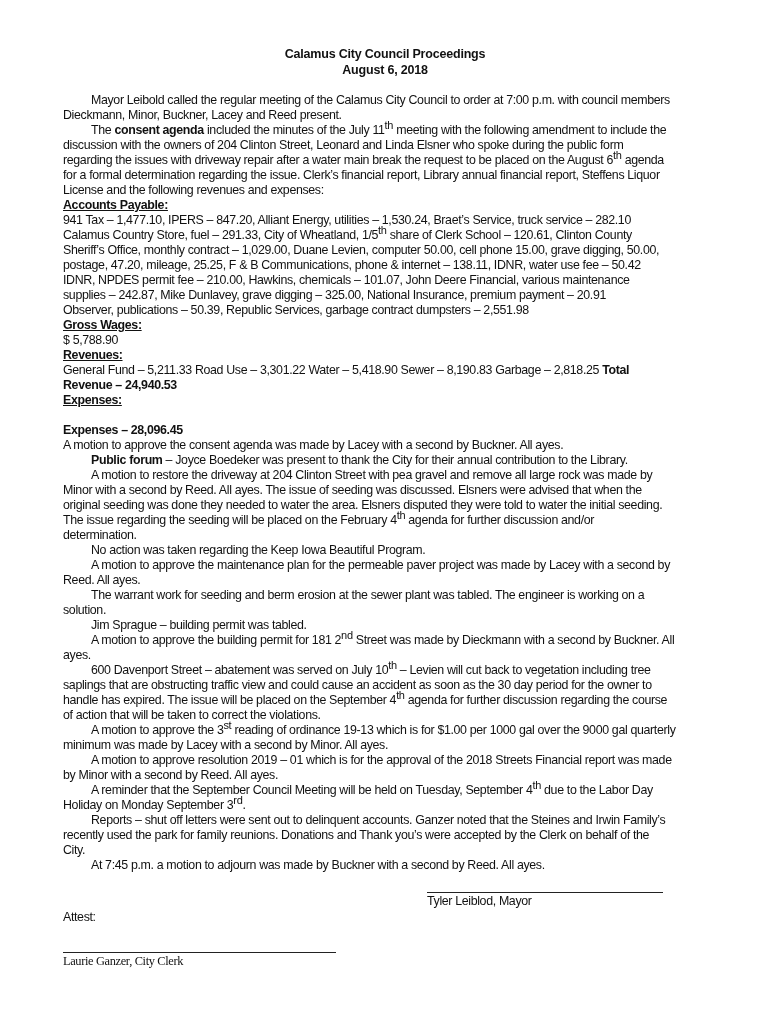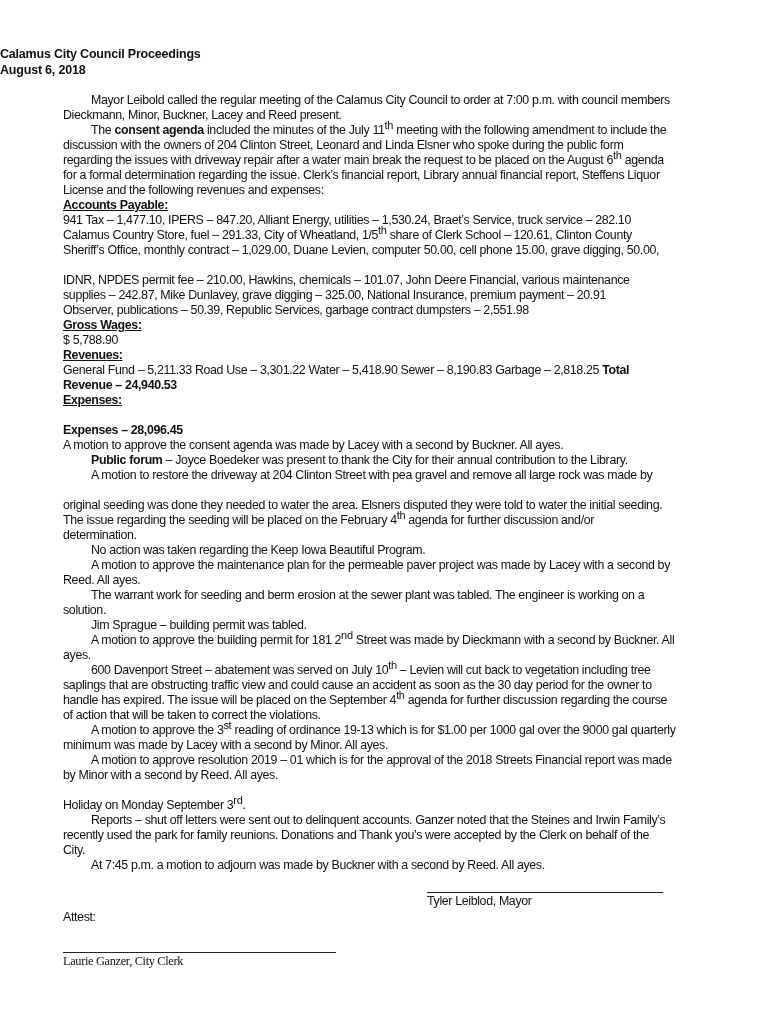--- a/index.html
+++ b/index.html
@@ -2,21 +2,21 @@
 <html><head>
 <meta charset="utf-8">
 <style>
   html, body { margin: 0; padding: 0; background: #ffffff; }
   body { width: 770px; height: 1024px; position: relative; overflow: hidden; }
   .page {
     position: absolute; left: 0; top: 0; width: 770px; height: 1024px; background: #fff;
     font-family: "Liberation Sans", sans-serif; color: #111;
   }
   .title {
-    position: absolute; left: 0; width: 770px; 
+    position: absolute; left: 0; width: 770px; text-align: center;
     font-weight: bold; font-size: 12.5px; letter-spacing: -0.2px;
   }
   .ln {
     position: absolute; left: 63px; white-space: nowrap;
     font-size: 12.4px; letter-spacing: -0.35px; line-height: 15px;
     transform-origin: left top;
   }
   .ind { left: 91px; }
   .hd { font-weight: bold; text-decoration: underline; }
   b { font-weight: bold; }
@@ -38,38 +38,40 @@
   <div class="ln ind" style="top:123px"><span>The </span><b>consent agenda</b><span> included the minutes of the July 11</span><sup>th</sup><span> meeting with the following amendment to include the</span></div>
   <div class="ln" style="top:138px">discussion with the owners of 204 Clinton Street, Leonard and Linda Elsner who spoke during the public form</div>
   <div class="ln" style="top:153px"><span>regarding the issues with driveway repair after a water main break the request to be placed on the August 6</span><sup>th</sup><span> agenda</span></div>
   <div class="ln" style="top:168px">for a formal determination regarding the issue. Clerk’s financial report, Library annual financial report, Steffens Liquor</div>
   <div class="ln" style="top:183px">License and the following revenues and expenses:</div>
 
   <div class="ln hd" style="top:198px">Accounts Payable:</div>
   <div class="ln" style="top:213px">941 Tax – 1,477.10, IPERS – 847.20, Alliant Energy, utilities – 1,530.24, Braet’s Service, truck service – 282.10</div>
   <div class="ln" style="top:228px"><span>Calamus Country Store, fuel – 291.33, City of Wheatland, 1/5</span><sup>th</sup><span> share of Clerk School – 120.61, Clinton County</span></div>
   <div class="ln" style="top:243px">Sheriff’s Office, monthly contract – 1,029.00, Duane Levien, computer 50.00, cell phone 15.00, grave digging, 50.00,</div>
+  <div class="ln" style="top:258px">postage, 47.20, mileage, 25.25, F &amp; B Communications, phone &amp; internet – 138.11, IDNR, water use fee – 50.42</div>
   <div class="ln" style="top:273px">IDNR, NPDES permit fee – 210.00, Hawkins, chemicals – 101.07, John Deere Financial, various maintenance</div>
   <div class="ln" style="top:288px">supplies – 242.87, Mike Dunlavey, grave digging – 325.00, National Insurance, premium payment – 20.91</div>
   <div class="ln" style="top:303px">Observer, publications – 50.39, Republic Services, garbage contract dumpsters – 2,551.98</div>
 
   <div class="ln hd" style="top:318px">Gross Wages:</div>
   <div class="ln" style="top:333px">$ 5,788.90</div>
 
   <div class="ln hd" style="top:348px">Revenues:</div>
   <div class="ln" style="top:363px"><span>General Fund – 5,211.33 Road Use – 3,301.22 Water – 5,418.90 Sewer – 8,190.83 Garbage – 2,818.25 </span><b>Total</b></div>
   <div class="ln" style="top:378px"><b>Revenue – 24,940.53</b></div>
 
   <div class="ln hd" style="top:393px">Expenses:</div>
   <div class="ln" style="top:423px"><b>Expenses – 28,096.45</b></div>
 
   <div class="ln ind" style="top:453px"><b>Public forum</b><span> – Joyce Boedeker was present to thank the City for their annual contribution to the Library.</span></div>
   <div class="ln" style="top:438px">A motion to approve the consent agenda was made by Lacey with a second by Buckner. All ayes.</div>
 
   <div class="ln ind" style="top:468px">A motion to restore the driveway at 204 Clinton Street with pea gravel and remove all large rock was made by</div>
+  <div class="ln" style="top:483px">Minor with a second by Reed. All ayes. The issue of seeding was discussed. Elsners were advised that when the</div>
   <div class="ln" style="top:498px">original seeding was done they needed to water the area. Elsners disputed they were told to water the initial seeding.</div>
   <div class="ln" style="top:513px"><span>The issue regarding the seeding will be placed on the February 4</span><sup>th</sup><span> agenda for further discussion and/or</span></div>
   <div class="ln" style="top:528px">determination.</div>
 
   <div class="ln ind" style="top:558px">A motion to approve the maintenance plan for the permeable paver project was made by Lacey with a second by</div>
 
   <div class="ln ind" style="top:543px">No action was taken regarding the Keep Iowa Beautiful Program.</div>
   <div class="ln" style="top:573px">Reed. All ayes.</div>
 
   <div class="ln ind" style="top:588px">The warrant work for seeding and berm erosion at the sewer plant was tabled. The engineer is working on a</div>
@@ -84,20 +86,21 @@
   <div class="ln" style="top:678px">saplings that are obstructing traffic view and could cause an accident as soon as the 30 day period for the owner to</div>
   <div class="ln" style="top:693px"><span>handle has expired. The issue will be placed on the September 4</span><sup>th</sup><span> agenda for further discussion regarding the course</span></div>
   <div class="ln" style="top:708px">of action that will be taken to correct the violations.</div>
 
   <div class="ln ind" style="top:723px"><span>A motion to approve the 3</span><sup>st</sup><span> reading of ordinance 19-13 which is for $1.00 per 1000 gal over the 9000 gal quarterly</span></div>
   <div class="ln" style="top:738px">minimum was made by Lacey with a second by Minor. All ayes.</div>
 
   <div class="ln ind" style="top:753px">A motion to approve resolution 2019 – 01 which is for the approval of the 2018 Streets Financial report was made</div>
   <div class="ln" style="top:768px">by Minor with a second by Reed. All ayes.</div>
 
+  <div class="ln ind" style="top:783px"><span>A reminder that the September Council Meeting will be held on Tuesday, September 4</span><sup>th</sup><span> due to the Labor Day</span></div>
   <div class="ln" style="top:798px"><span>Holiday on Monday September 3</span><sup>rd</sup><span>.</span></div>
 
   <div class="ln ind" style="top:813px">Reports – shut off letters were sent out to delinquent accounts. Ganzer noted that the Steines and Irwin Family’s</div>
   <div class="ln" style="top:828px">recently used the park for family reunions. Donations and Thank you’s were accepted by the Clerk on behalf of the</div>
   <div class="ln" style="top:843px">City.</div>
 
   <div class="ln ind" style="top:858px">At 7:45 p.m. a motion to adjourn was made by Buckner with a second by Reed. All ayes.</div>
 
   <div class="sigline" style="left:427px; top:892px; width:236px;"></div>
   <div class="sig" style="left:427px; top:894px;">Tyler Leiblod, Mayor</div>

